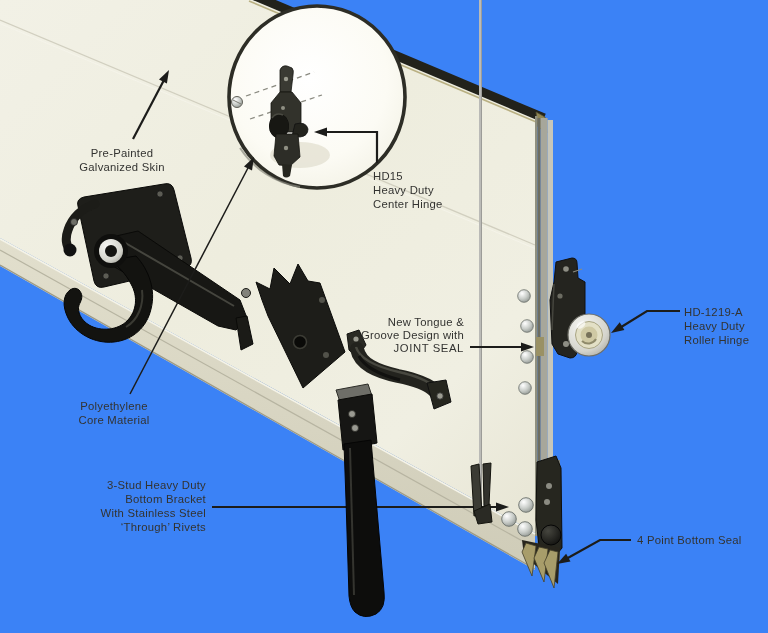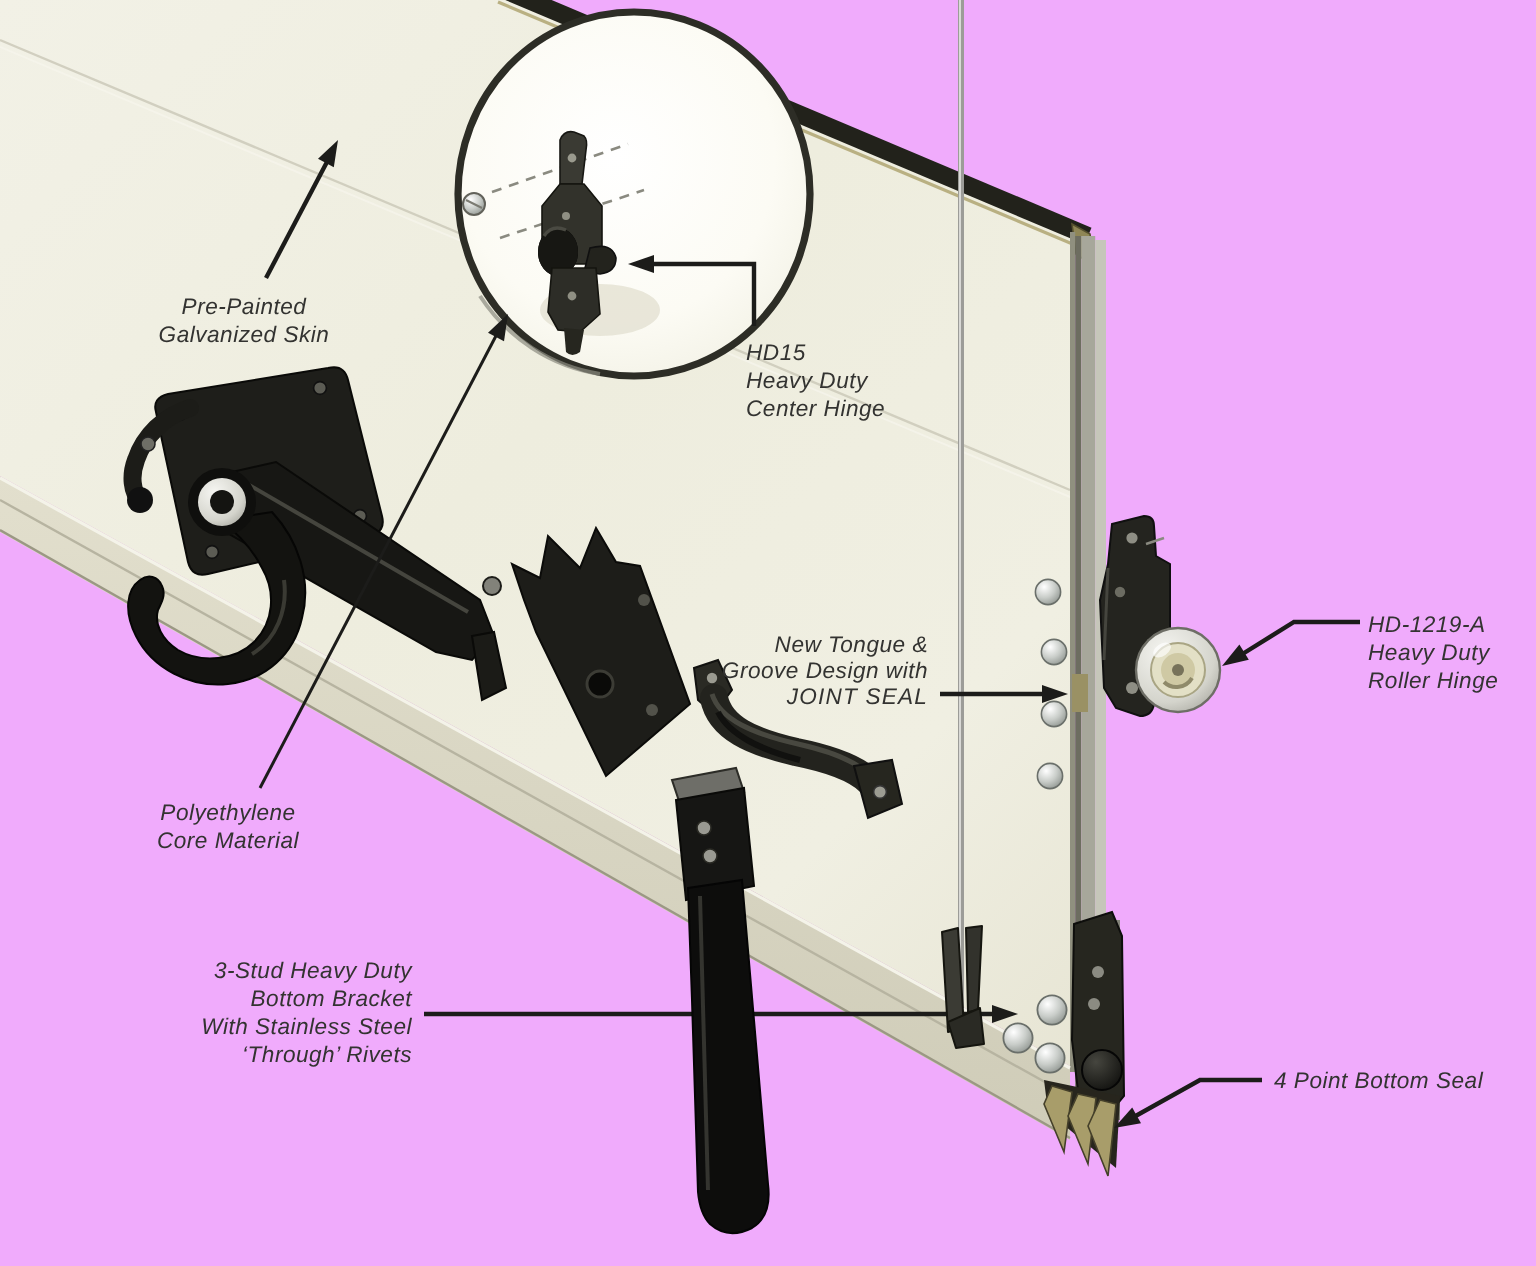--- a/index.html
+++ b/index.html
@@ -1,17 +1,17 @@
 <!DOCTYPE html>
 <html><head>
 <meta charset="utf-8">
 <style>
   html,body{margin:0;padding:0;background:#ffffff;}
-  .stage{position:relative;width:768px;height:633px;background:#f0abfc;overflow:hidden;
-         font-family:"Liberation Sans", sans-serif;font-style:italic;}
+  .stage{position:relative;width:768px;height:633px;background:#3b82f6;overflow:hidden;
+         font-family:"Liberation Sans", sans-serif;}
   svg text{font-family:"Liberation Sans", sans-serif;font-size:11.3px;letter-spacing:.25px;fill:#333331;}
   svg text.caps{letter-spacing:.6px;}
 </style>
 </head>
 <body>
 
 <div class="stage">
 <svg width="768" height="633" viewBox="0 0 768 633">
   <defs>
     <linearGradient id="panelGrad" x1="0" y1="0" x2="1" y2="1">

